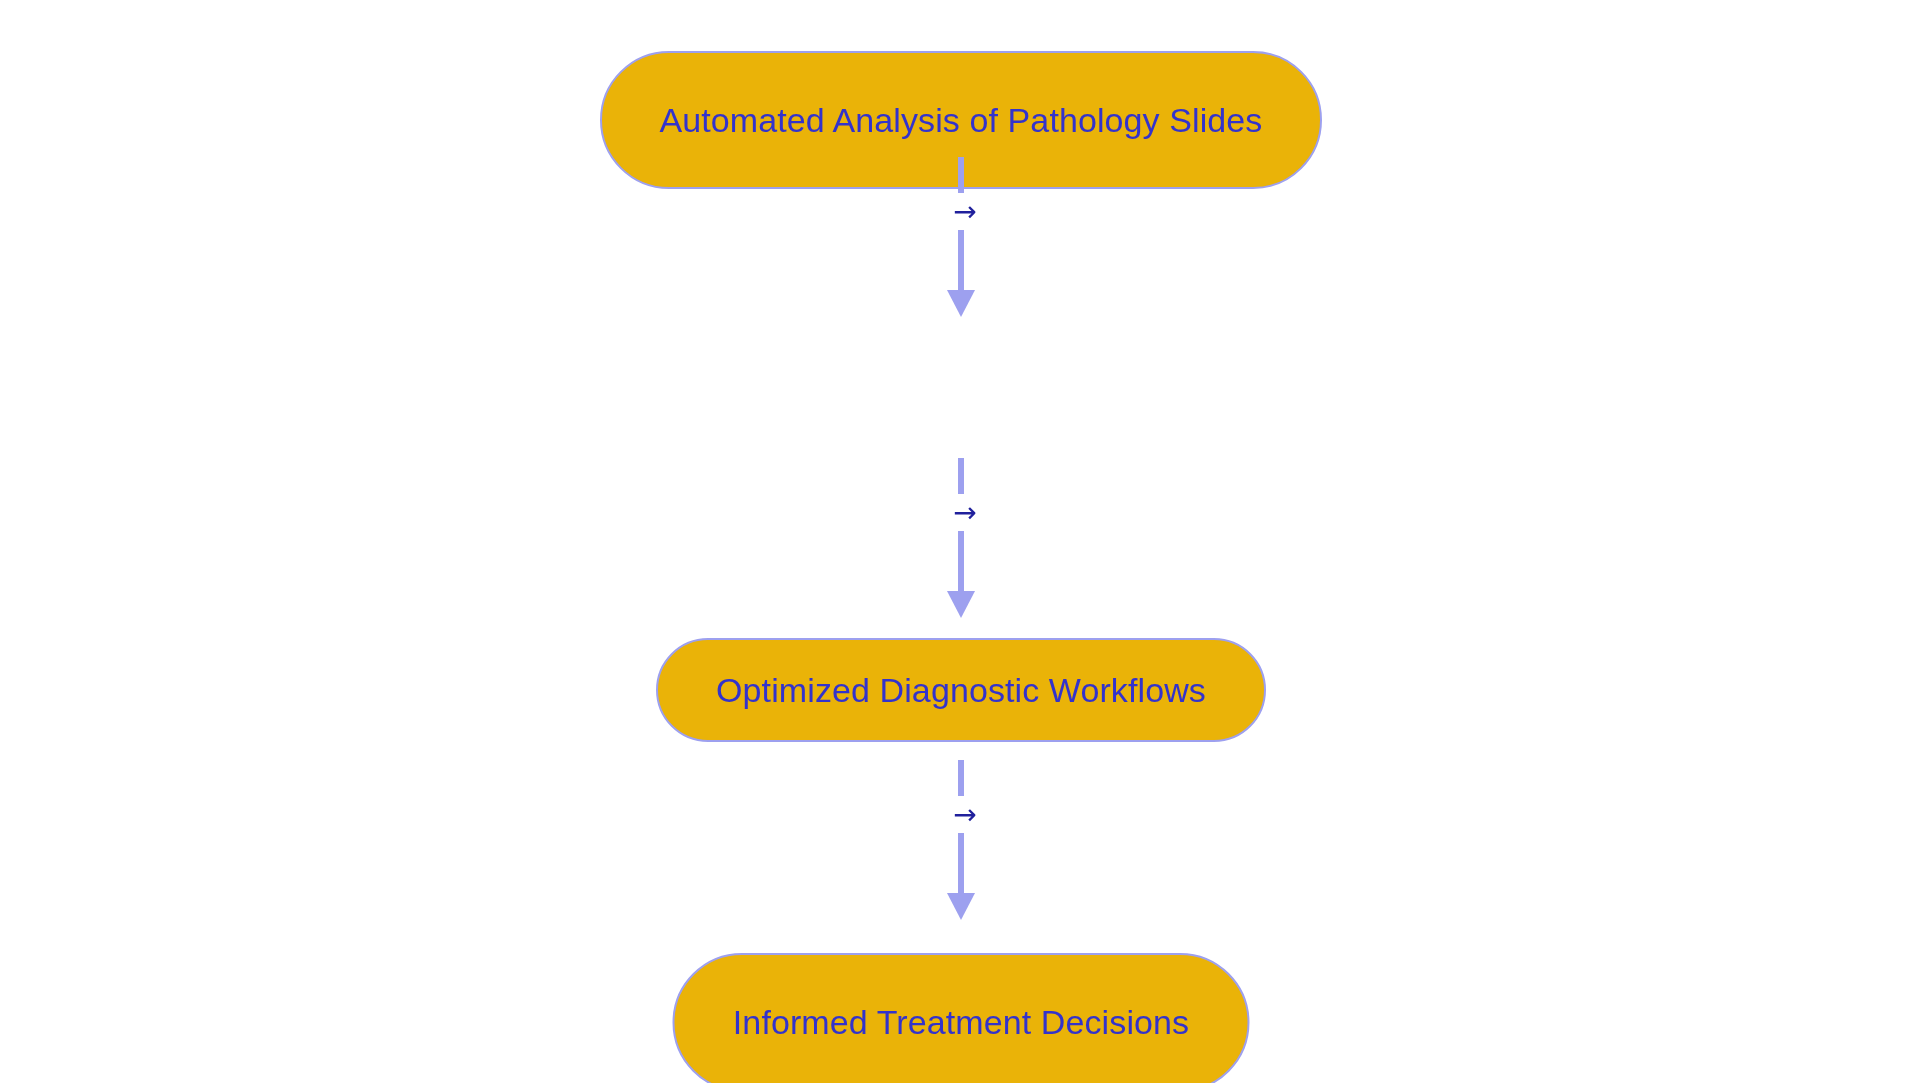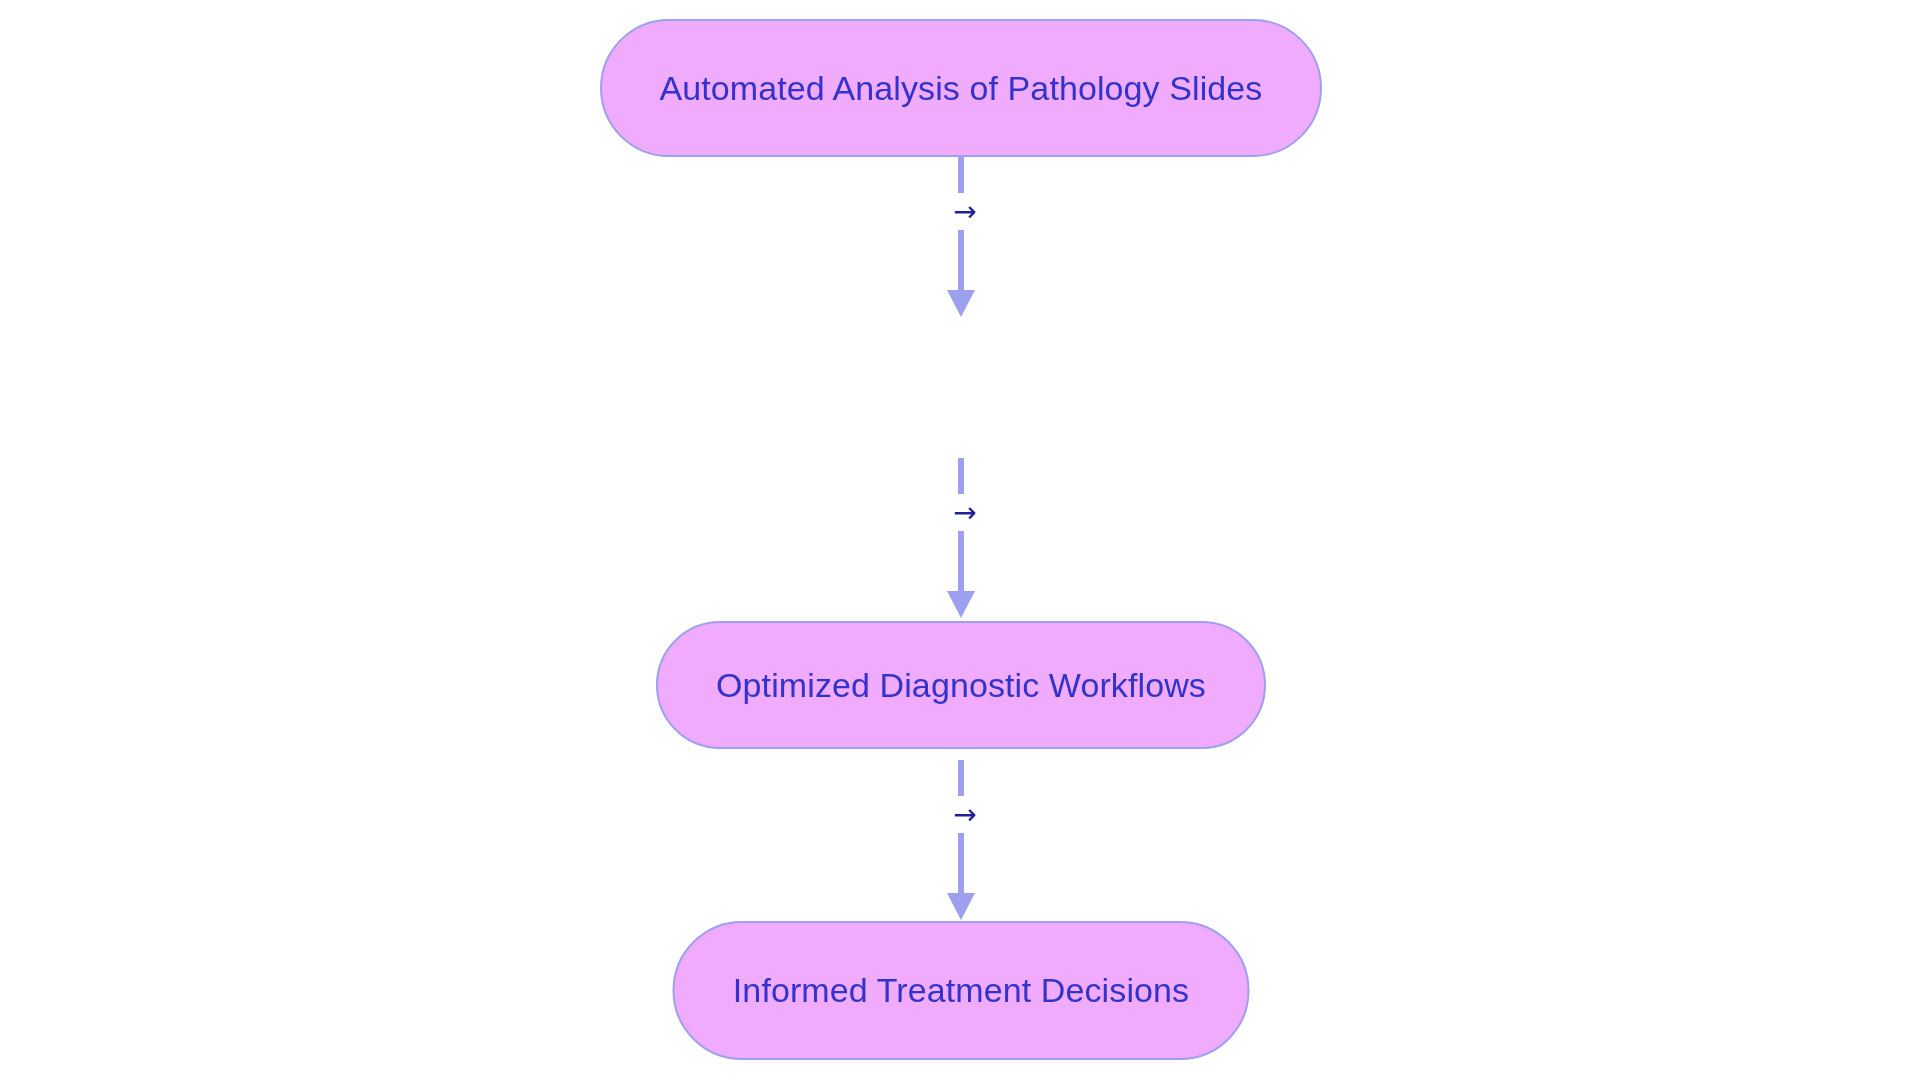--- a/index.html
+++ b/index.html
@@ -22,40 +22,41 @@
     background: #ffffff;
   }
 
   
   .flow-node {
     position: absolute;
     box-sizing: border-box;
     display: flex;
     align-items: center;
     justify-content: center;
-    background: #f0abfc;
+    background: #eab308;
     border: 2px solid #9da0ef;
     border-radius: 9999px;
     transform: translateX(-50%);
     left: 961px;
+    margin-top: 32px;
   }
   .flow-node-label {
     color: #3333cc;
     font-size: 34px;
     font-weight: 400;
     line-height: 1.2;
     letter-spacing: 0.1px;
     white-space: nowrap;
     font-family: "Liberation Sans", "DejaVu Sans", sans-serif;
   }
 
   
   #node-0 { top: 19px;   width: 722px; height: 138px; }
   #node-1 { top: 320px;  width: 656px; height: 138px; }
-  #node-2 { top: 621px;  width: 610px; height: 128px; }
+  #node-2 { top: 606px;  width: 610px; height: 104px; }
   #node-3 { top: 921px;  width: 577px; height: 139px; }
 
   
   .flow-edge {
     position: absolute;
     left: 961px;
     transform: translateX(-50%);
     width: 120px;
   }
   #edge-0 { top: 157px; height: 163px; }

